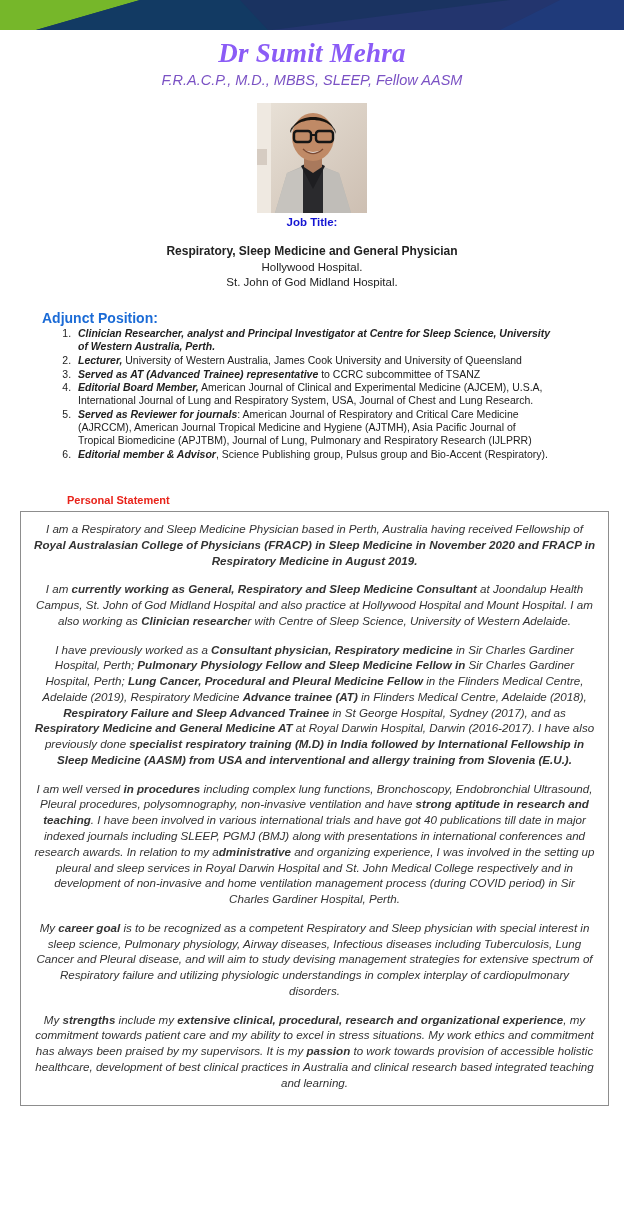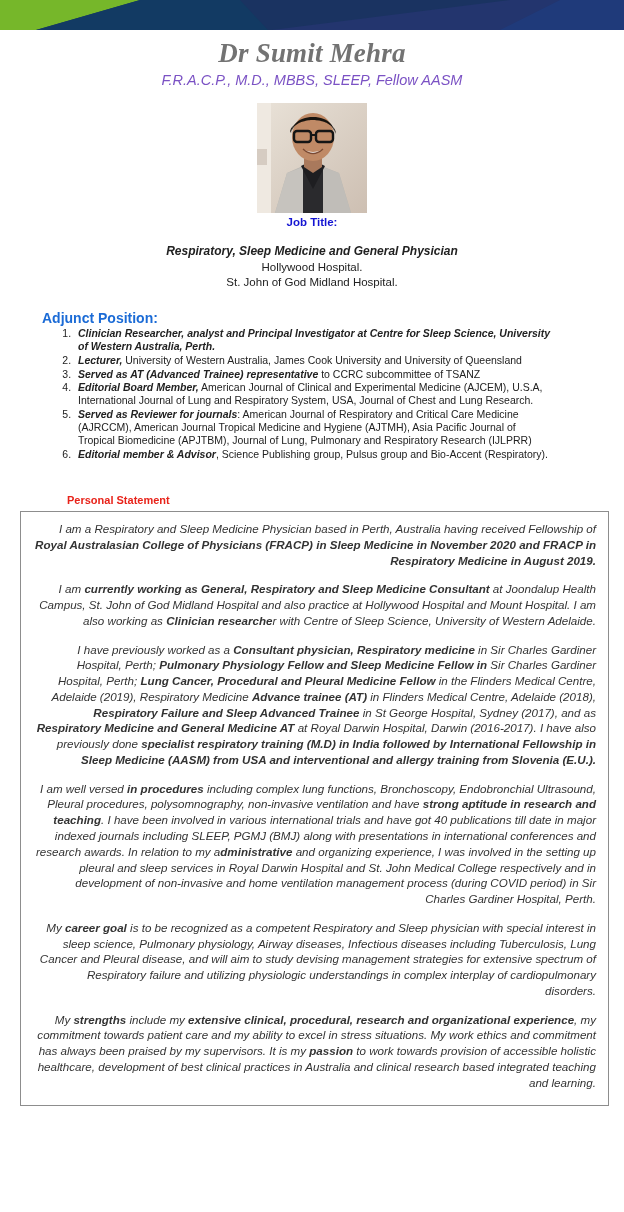--- a/index.html
+++ b/index.html
@@ -28,21 +28,21 @@
   
   .name-block {
     text-align: center;
     margin-top: 9px;
   }
   .doc-name {
     font-family: "Liberation Serif", serif;
     font-weight: bold;
     font-style: italic;
     font-size: 27px;
-    color: #737373;
+    color: #8b5cf6;
     letter-spacing: 0.2px;
     line-height: 1.1;
   }
   .doc-creds {
     font-family: "Liberation Sans", sans-serif;
     font-style: italic;
     font-size: 14.5px;
     color: #7b52c4;
     margin-top: 3px;
     line-height: 1.2;
@@ -69,21 +69,20 @@
   }
   .job-block {
     text-align: center;
     margin-top: 16px;
     font-size: 11.5px;
     line-height: 1.32;
     color: #222;
   }
   .job-role {
     font-weight: bold;
-    font-style: italic;
     font-size: 12px;
   }
 
   
   .adjunct {
     margin-top: 20px;
     padding-left: 42px;
     padding-right: 70px;
   }
   .adjunct-label {
@@ -121,21 +120,21 @@
     border: 1px solid #8d8d8d;
     padding: 9px 12px 12px 12px;
     background: #ffffff;
   }
   .ps-box p {
     margin: 0 0 13px 0;
     font-size: 11.6px;
     font-style: italic;
     line-height: 1.36;
     color: #333333;
-    text-align: right;
+    text-align: center;
   }
   .ps-box p:last-child { margin-bottom: 2px; }
   .ps-box b {
     font-weight: bold;
     font-style: italic;
   }
 </style>
 </head>
 <body>
 

